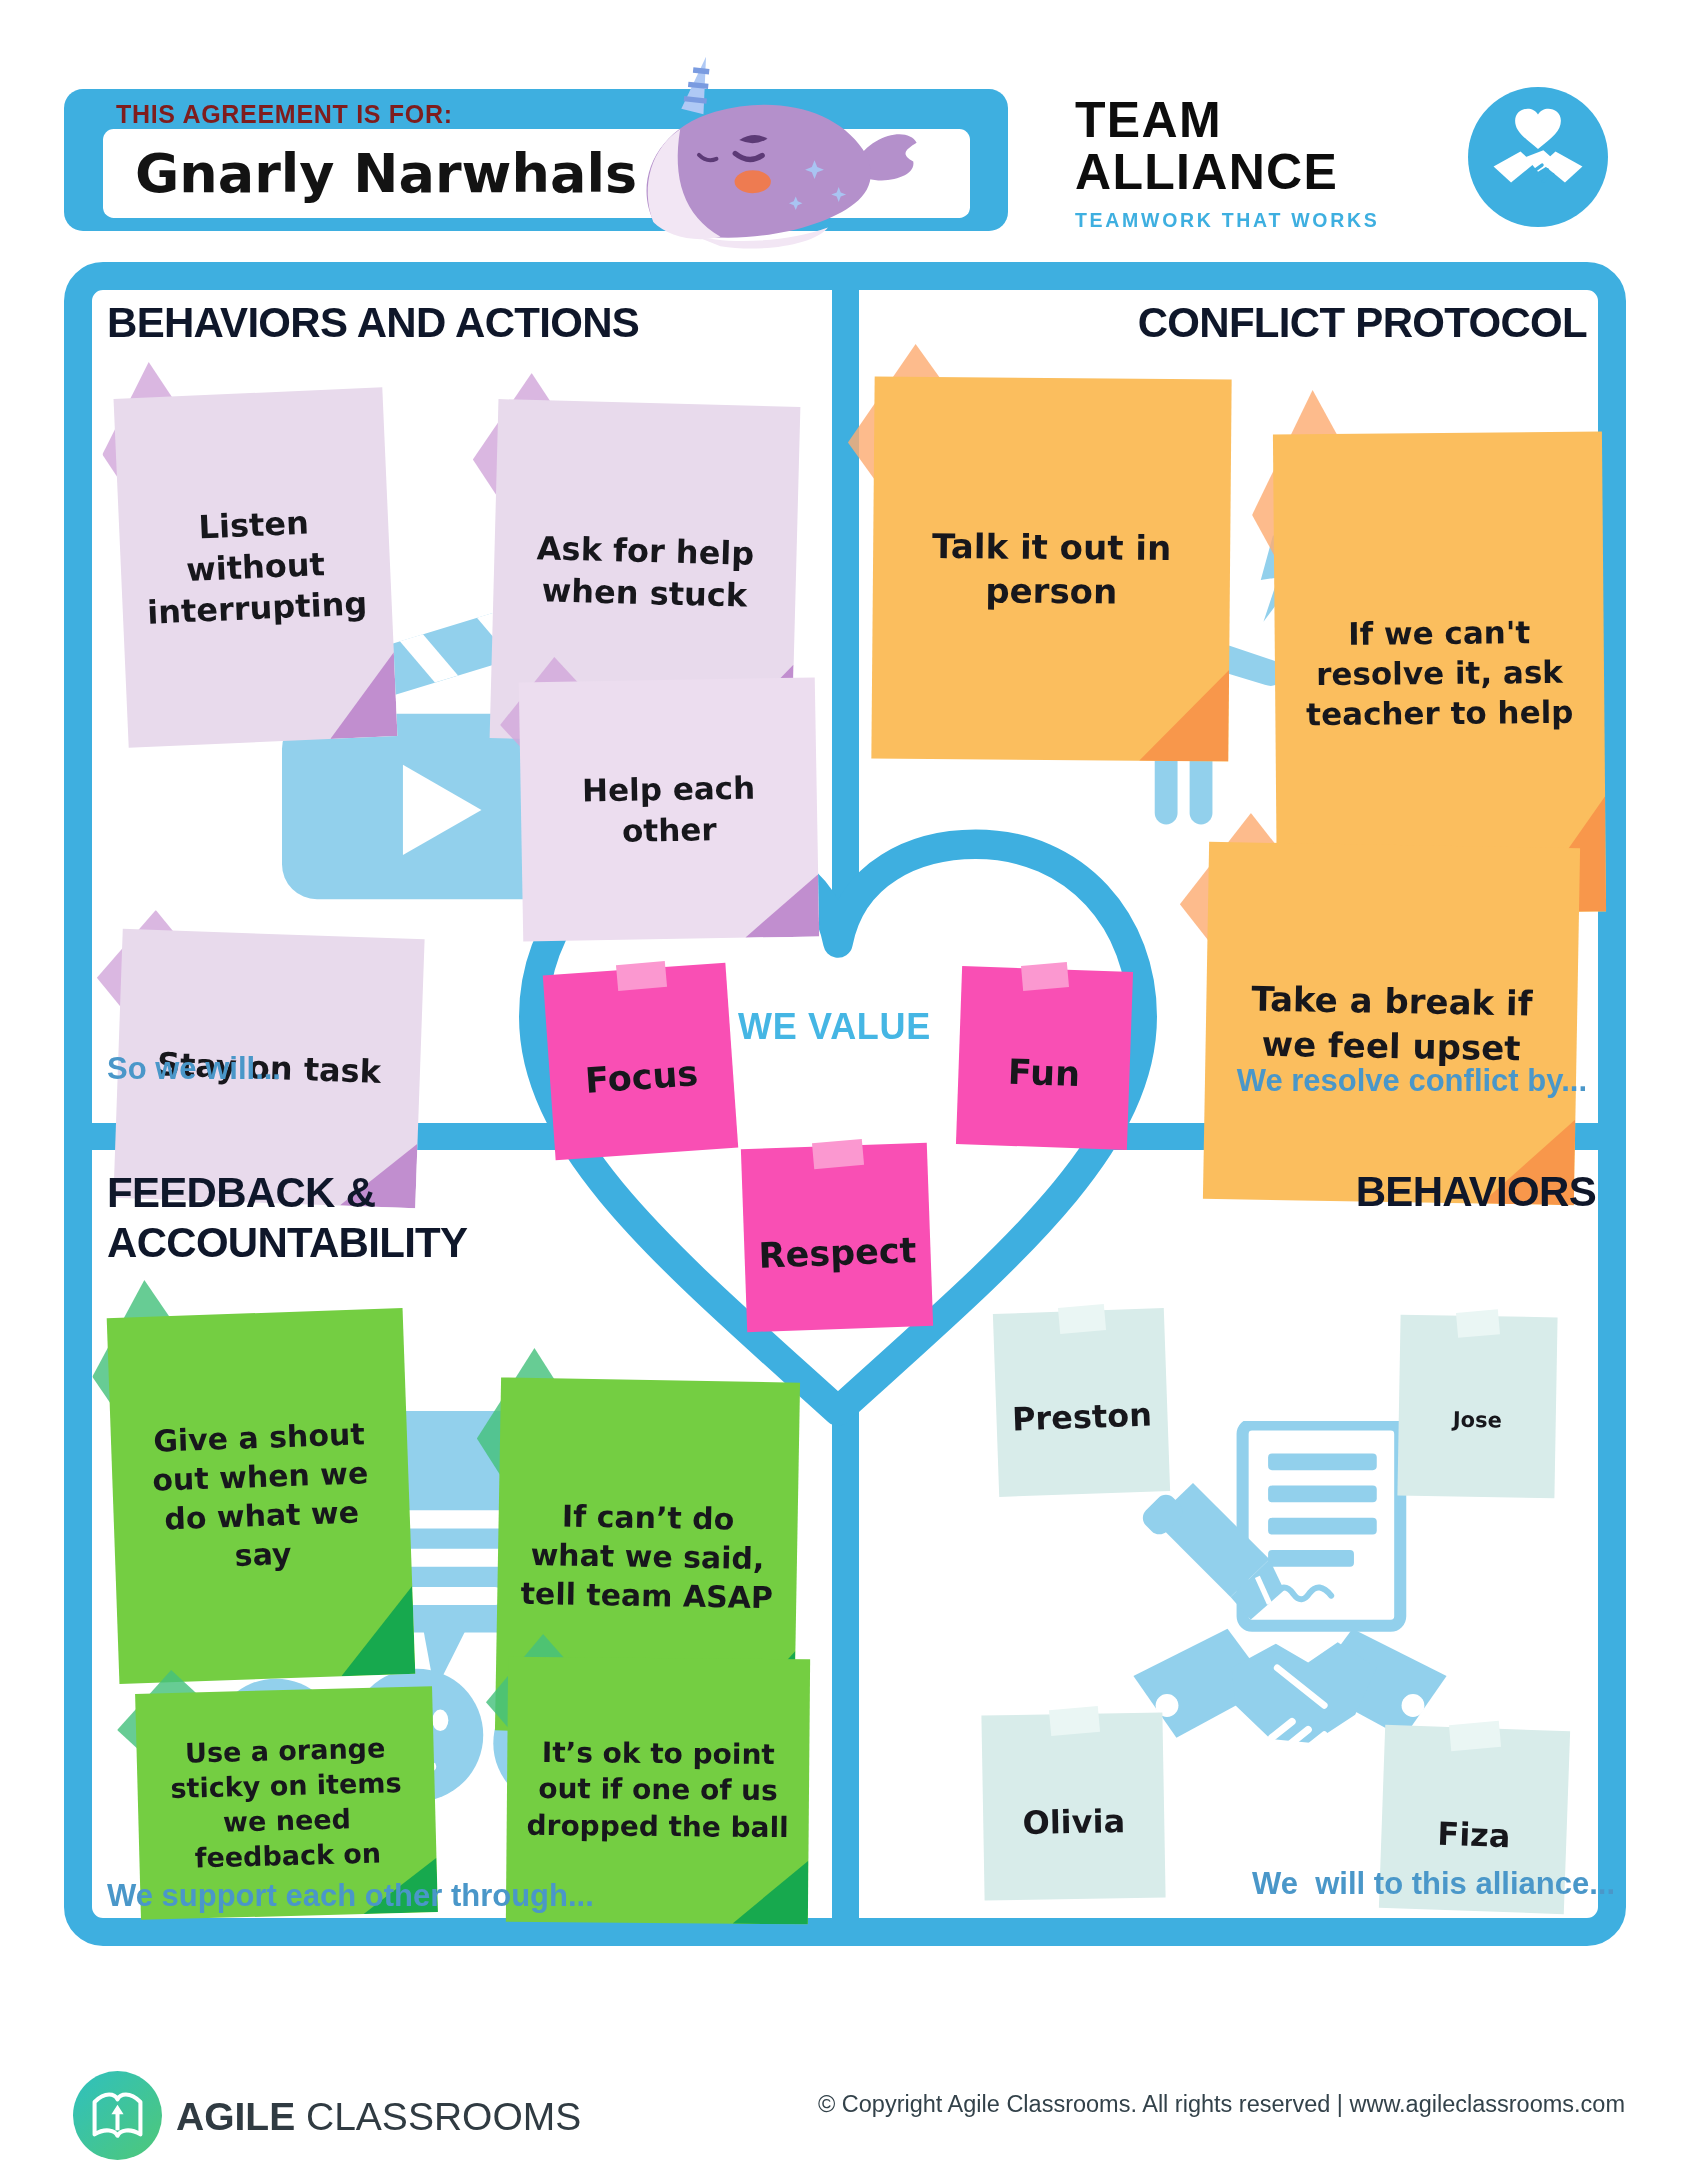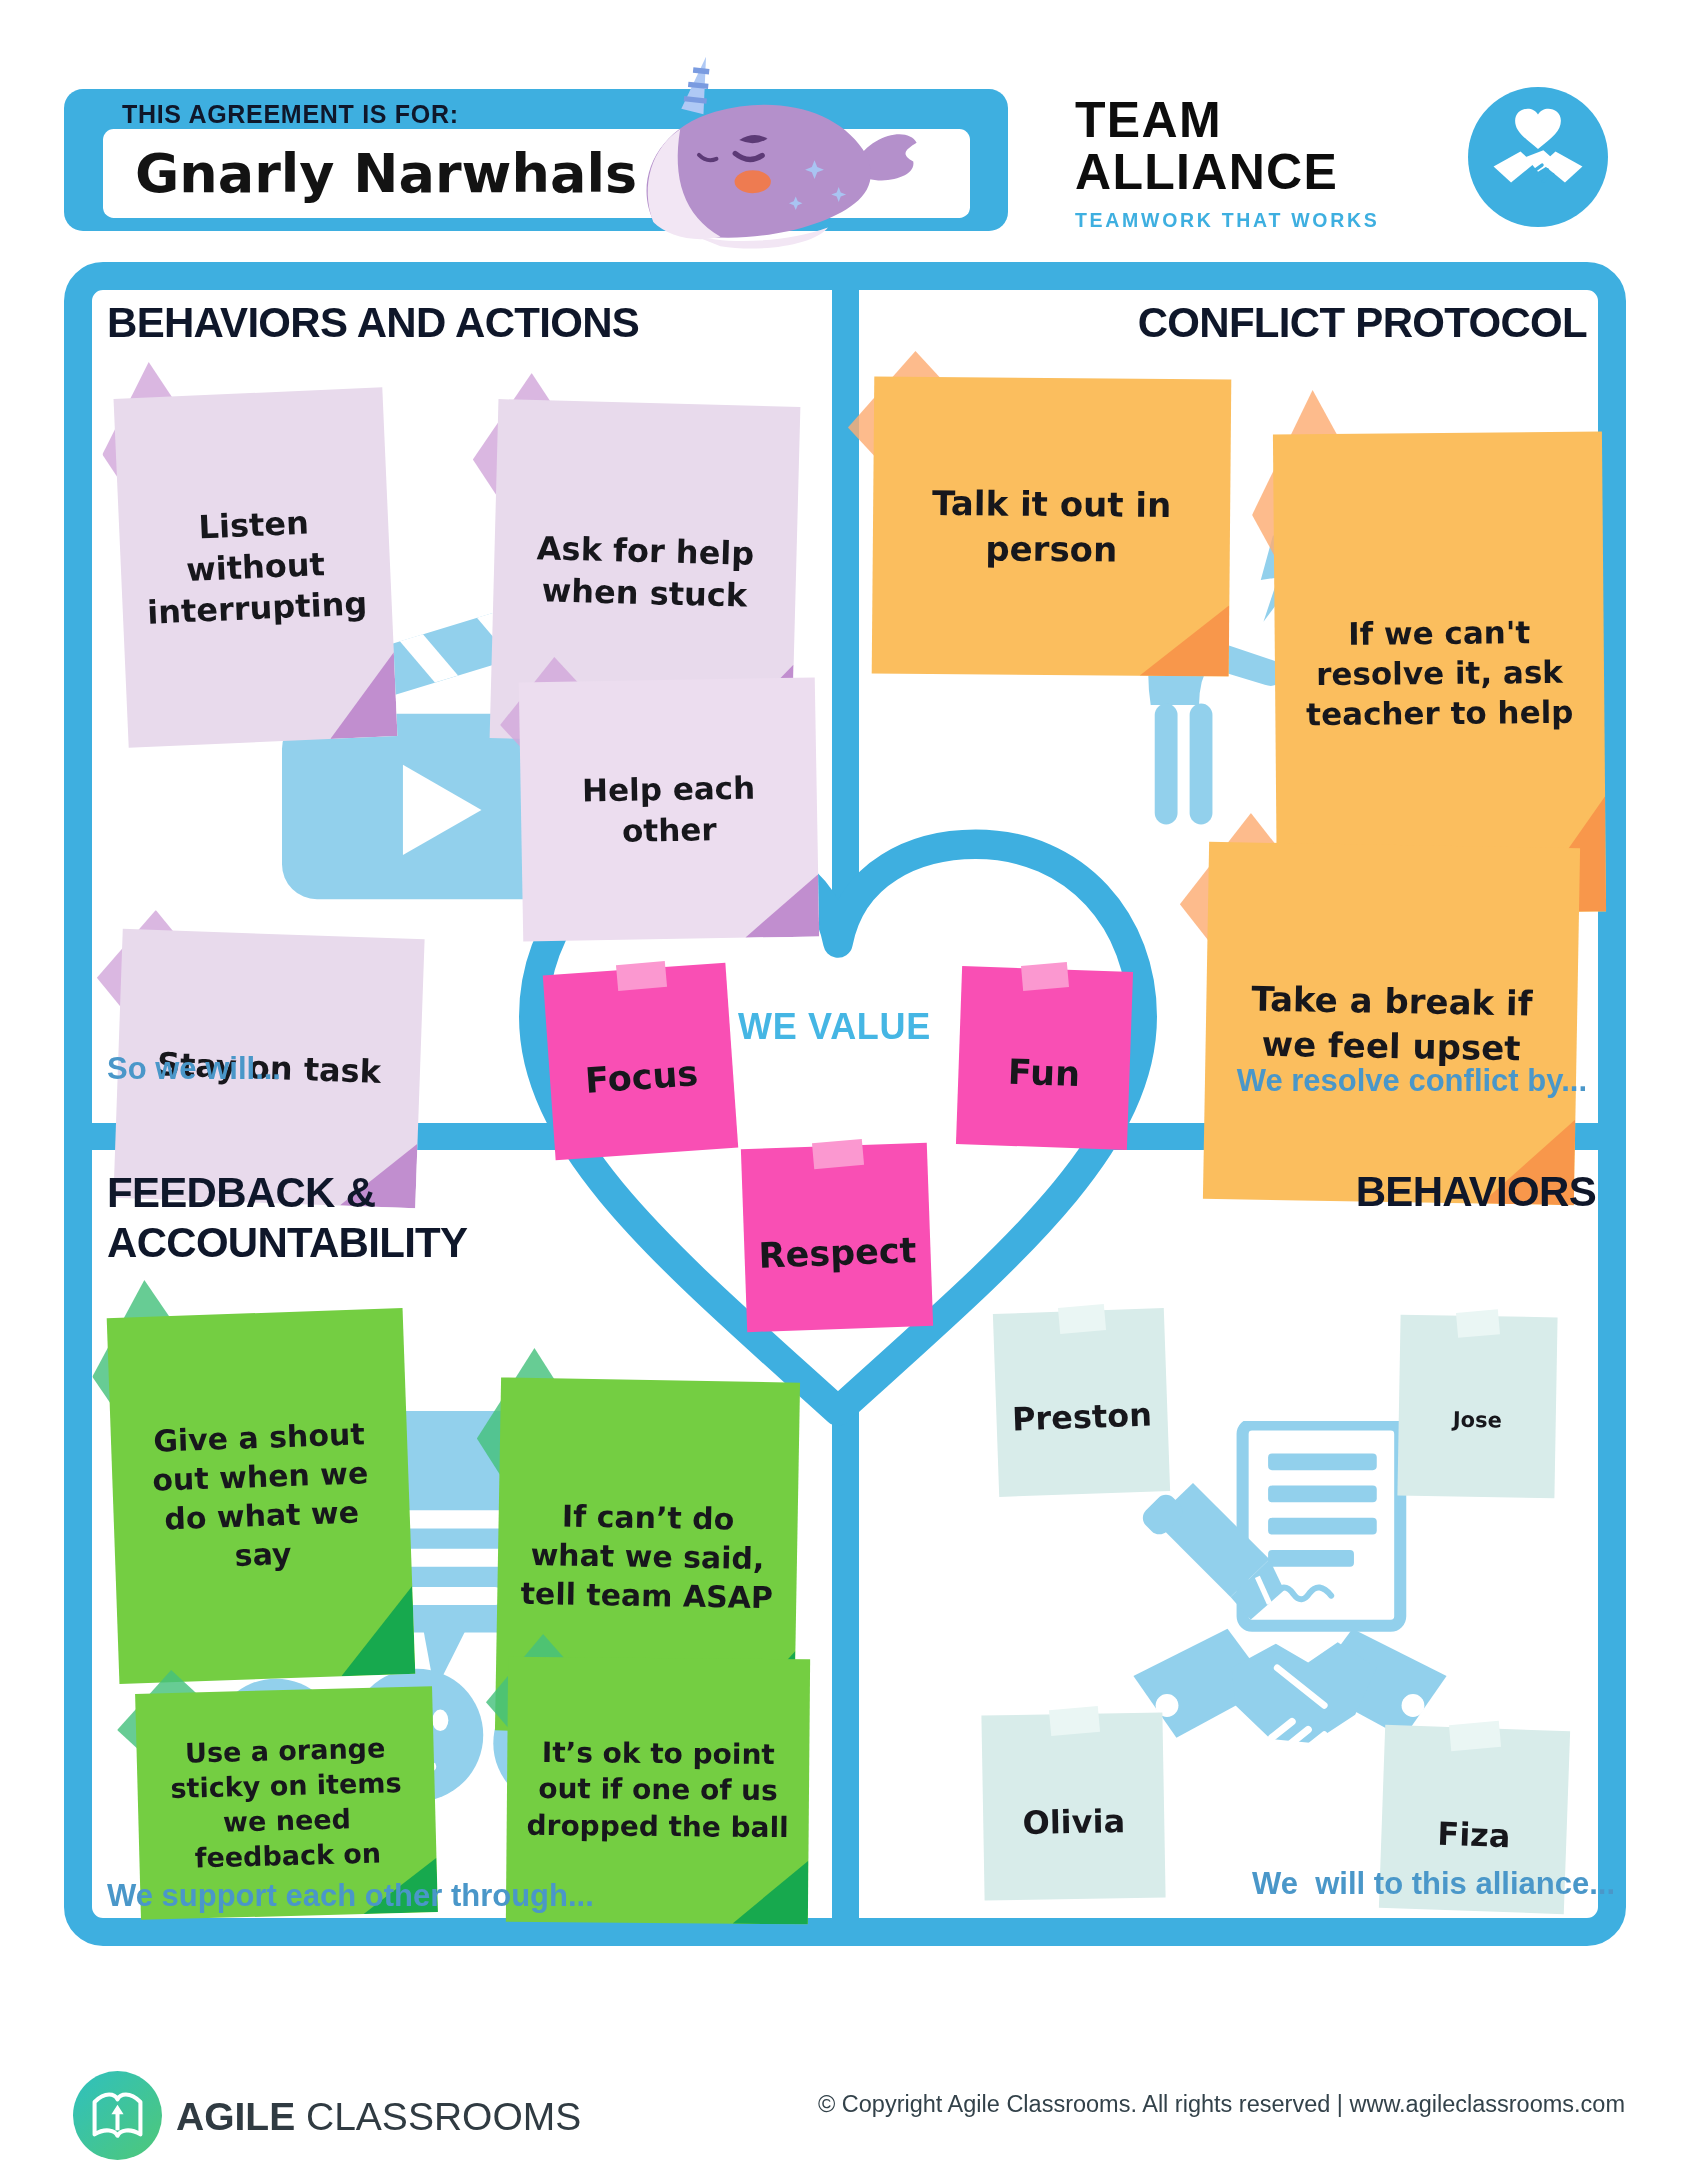--- a/index.html
+++ b/index.html
@@ -2,21 +2,21 @@
 <html style="font-size:10.7px"><head>
 <meta charset="utf-8">
 <style>
   html,body{margin:0;padding:0;background:#e9eef1;}
   #page{position:relative;width:1687px;height:2183px;background:#ffffff;overflow:hidden;
         font-family:"Liberation Sans",sans-serif;}
 
   
   .title-box{position:absolute;left:64px;top:89px;width:944px;height:142px;
              background:#3EAFE0;border-radius:19px;z-index:2;}
-  .title-label{position:absolute;left:58px;top:10.7px;color:#0f172a;font-weight:700;
+  .title-label{position:absolute;left:52px;top:10.7px;color:#7f1d1d;font-weight:700;
                font-size:25px;letter-spacing:0.7px;}
   .title-inner{position:absolute;left:39px;top:40px;width:867px;height:89px;
                background:#ffffff;border-radius:10.7px;display:flex;align-items:center;}
   .team-name{font-family:"DejaVu Sans",sans-serif;font-weight:700;font-size:54px;
              color:#131313;padding-left:32px;white-space:nowrap;}
   .narwhal{position:absolute;left:613px;top:54px;z-index:3;}
 
   .brand{position:absolute;left:1075px;top:94px;z-index:2;}
   .brand-line{font-weight:700;font-size:50px;line-height:52px;color:#0d0d0d;letter-spacing:1.3px;}
   .brand-tag{margin-top:10.7px;font-weight:700;font-size:19.5px;color:#3EAFE0;letter-spacing:2.7px;}
@@ -243,21 +243,21 @@
     <div class="txt">Help each other</div>
   </div>
   <div class="sticky" style="left:118px;top:934px;width:302px;height:269px;--r:2deg;--c:#E8DAEC;--cl:#D2A7DB;--cd:#C18ECF;font-size:32px;">
     <div class="backfold"></div>
     <div class="paper">
         <div class="fold"></div>
       </div>
     <div class="txt">Stay on task</div>
   </div>
 
-  <div class="sticky" style="left:873px;top:378px;width:357px;height:297px;--r:0.5deg;--c:#FBBE5E;--cl:#FCAC73;--cd:#F8974B;font-size:34px;">
+  <div class="sticky" style="left:873px;top:378px;width:357px;height:382px;--r:0.5deg;--c:#FBBE5E;--cl:#FCAC73;--cd:#F8974B;font-size:34px;">
     <div class="backfold"></div>
     <div class="paper">
         <div class="fold"></div>
       </div>
     <div class="txt">Talk it out in person</div>
   </div>
   <div class="sticky" style="left:1275px;top:433px;width:329px;height:480px;--r:-0.5deg;--c:#FBBE5E;--cl:#FCAC73;--cd:#F8974B;font-size:31px;">
     <div class="backfold"></div>
     <div class="paper">
         <div class="fold"></div>

